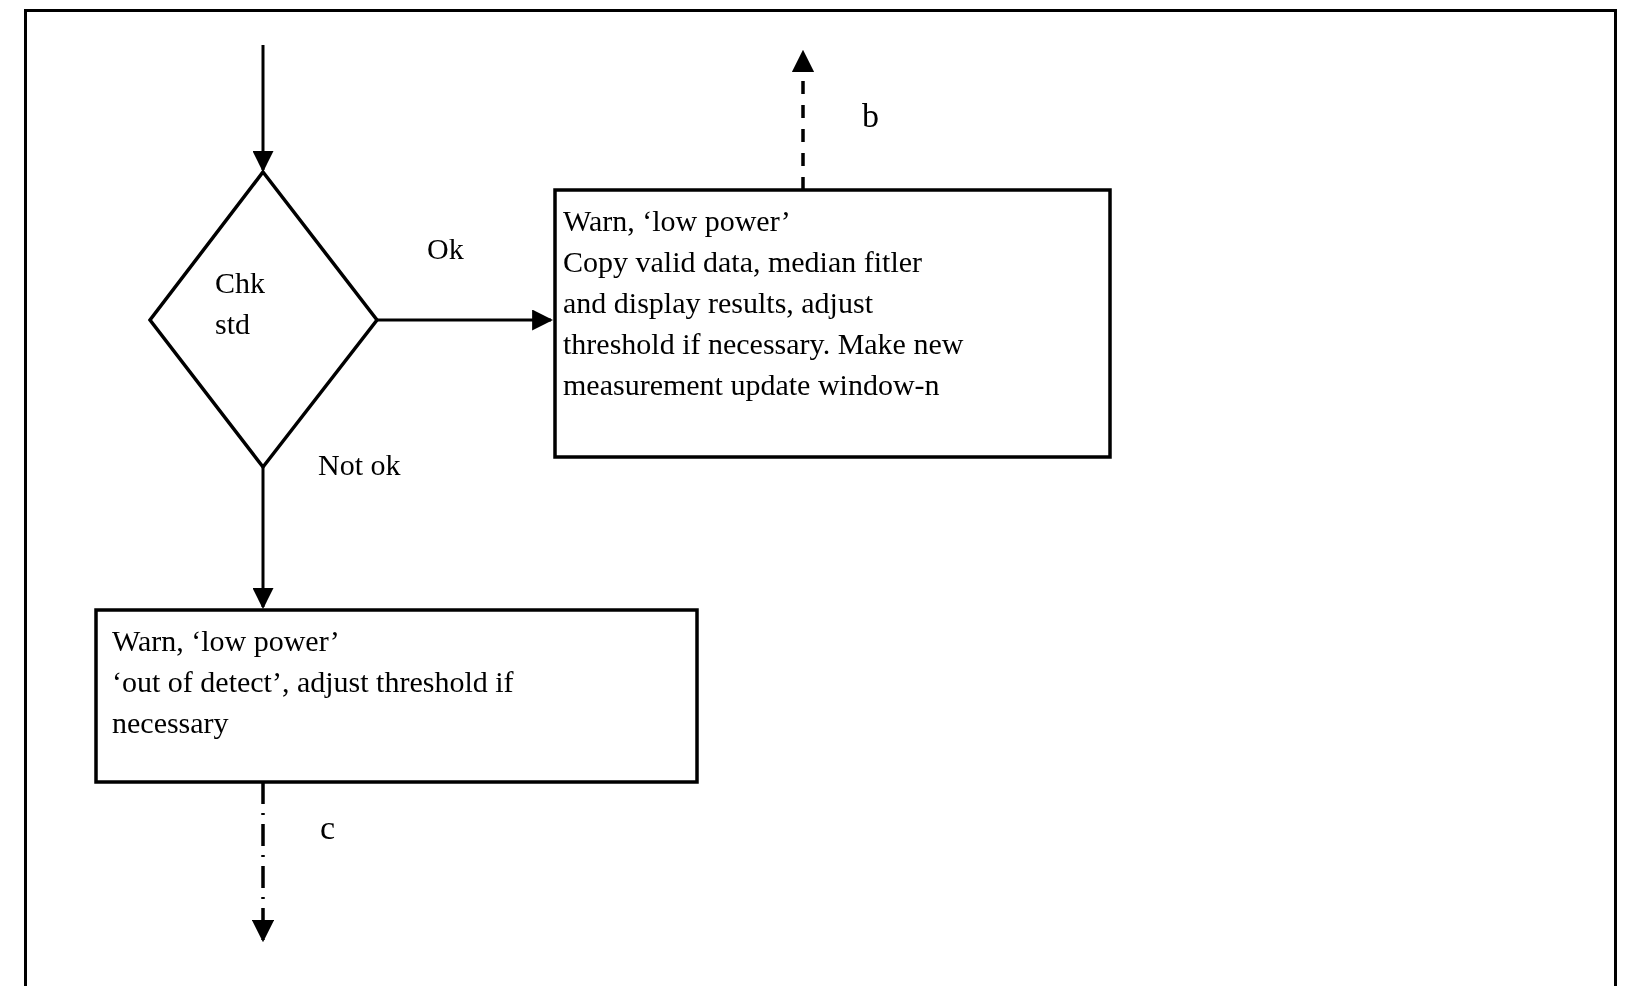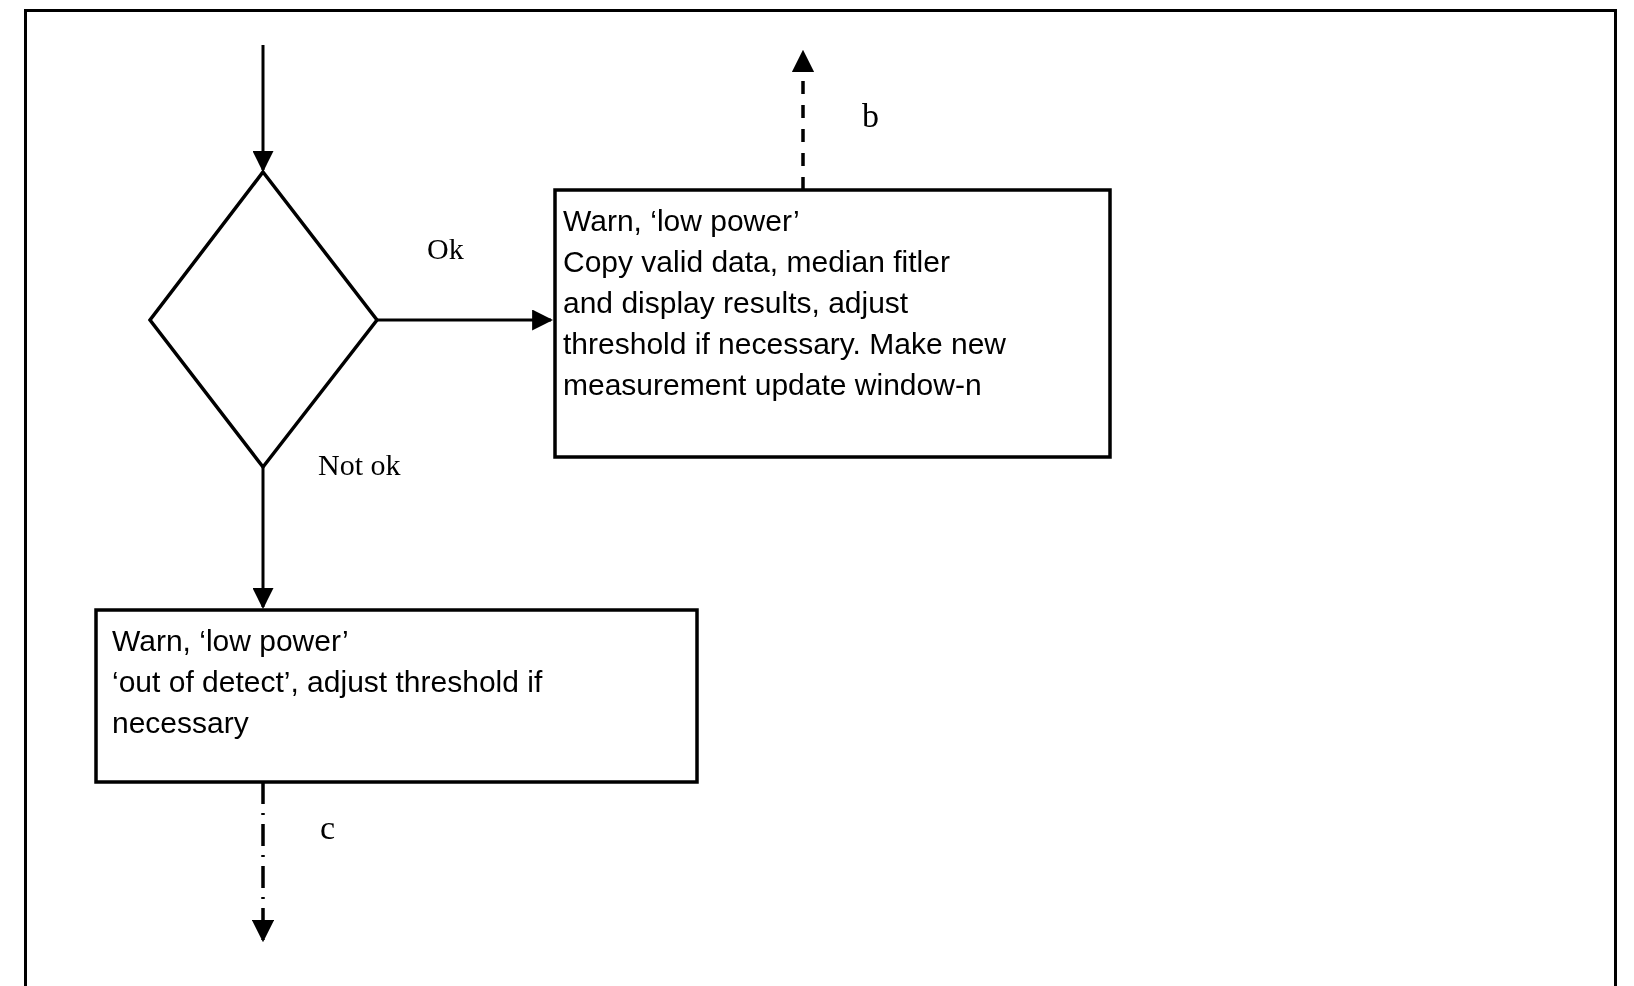--- a/index.html
+++ b/index.html
@@ -20,21 +20,21 @@
   }
   #diagram-svg {
     position: absolute;
     left: 0;
     top: 0;
     width: 1634px;
     height: 986px;
   }
   .node-text {
     position: absolute;
-    font-family: Liberation Sans, sans-serif;
+    font-family: Liberation Serif, serif;
     color: #000000;
     white-space: pre;
     line-height: 41px;
     font-size: 30px;
   }
   .edge-label {
     position: absolute;
     font-family: "Liberation Serif", "DejaVu Serif", serif;
     color: #000000;
     font-size: 30px;
@@ -110,20 +110,22 @@
 
     <rect x="555" y="190" width="555" height="267" fill="#ffffff" stroke="#000000" stroke-width="3.5"></rect>
 
     <line x1="803" y1="190" x2="803" y2="52" stroke="#000000" stroke-width="3.5" stroke-dasharray="13 11" marker-end="url(#arrow-solid-b)"></line>
 
     <rect x="96" y="610" width="601" height="172" fill="#ffffff" stroke="#000000" stroke-width="3.5"></rect>
 
     <line x1="263" y1="782" x2="263" y2="940" stroke="#000000" stroke-width="3.5" stroke-dasharray="22 9 2 9" marker-end="url(#arrow-solid-b)"></line>
   </svg>
 
+  <div class="node-text" id="decision-text">Chk
+std</div>
 
   <div class="node-text" id="process-ok-text">Warn, ‘low power’
 Copy valid data, median fitler
 and display results, adjust
 threshold if necessary. Make new
 measurement update window-n</div>
 
   <div class="node-text" id="process-notok-text">Warn, ‘low power’
 ‘out of detect’, adjust threshold if
 necessary</div>

